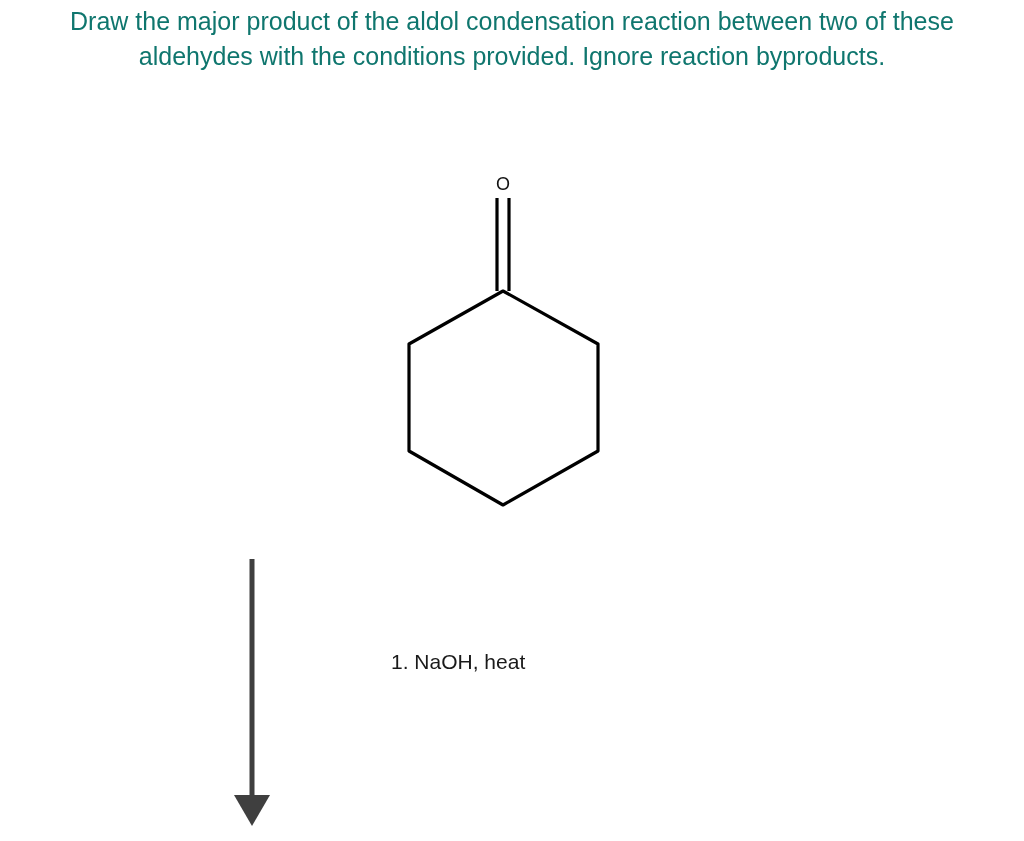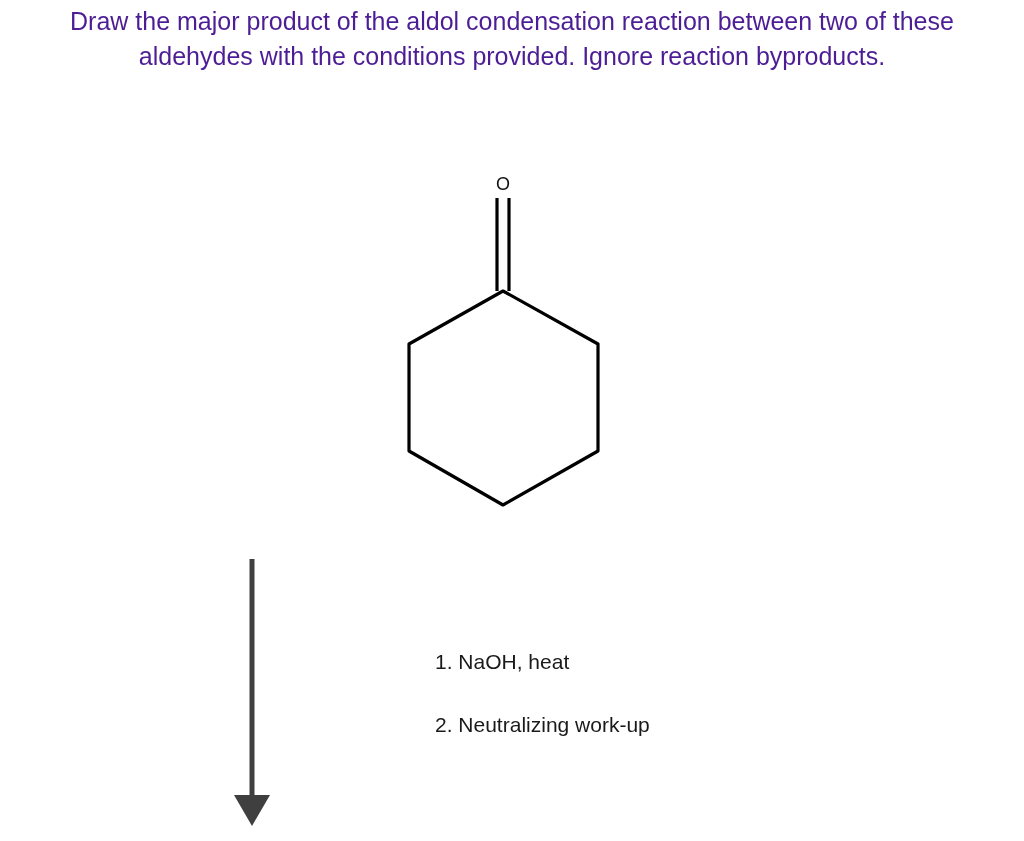--- a/index.html
+++ b/index.html
@@ -16,21 +16,21 @@
       color: #1a1a1a;
     }
     .prompt {
       position: absolute;
       left: 0;
       top: 4px;
       width: 1024px;
       text-align: center;
       font-size: 25px;
       line-height: 35px;
-      color: #4c1d95;
+      color: #0f766e;
     }
     .prompt span { display: block; }
     .molecule {
       position: absolute;
       left: 390px;
       top: 160px;
       width: 230px;
       height: 360px;
     }
     .arrow {
@@ -45,21 +45,20 @@
       left: 391px;
       top: 648px;
       font-size: 21px;
       color: #1a1a1a;
     }
     .conditions .step {
       display: block;
       height: 32px;
       line-height: 28px;
       margin-bottom: 31px;
-      margin-left: 44px;
     }
     .o-label {
       font-family: "Liberation Sans", "DejaVu Sans", sans-serif;
       font-size: 18px;
       fill: #111111;
     }
   </style>
 </head>
 <body>
 
@@ -80,14 +79,13 @@
   <polygon points="503,291 598,344 598,451 503,505 409,451 409,344" fill="none" stroke="#000" stroke-width="3.2" stroke-linejoin="round"></polygon>
 </svg>
 
 <svg class="arrow" viewBox="230 555 44 275" xmlns="http://www.w3.org/2000/svg">
   <line x1="252" y1="559" x2="252" y2="800" stroke="#3f3f3f" stroke-width="5"></line>
   <polygon points="234,795 270,795 252,826" fill="#3f3f3f"></polygon>
 </svg>
 
 <div class="conditions">
   <span class="step">1. NaOH, heat</span>
-  <span class="step">2. Neutralizing work-up</span>
 </div>
 
 </body></html>

